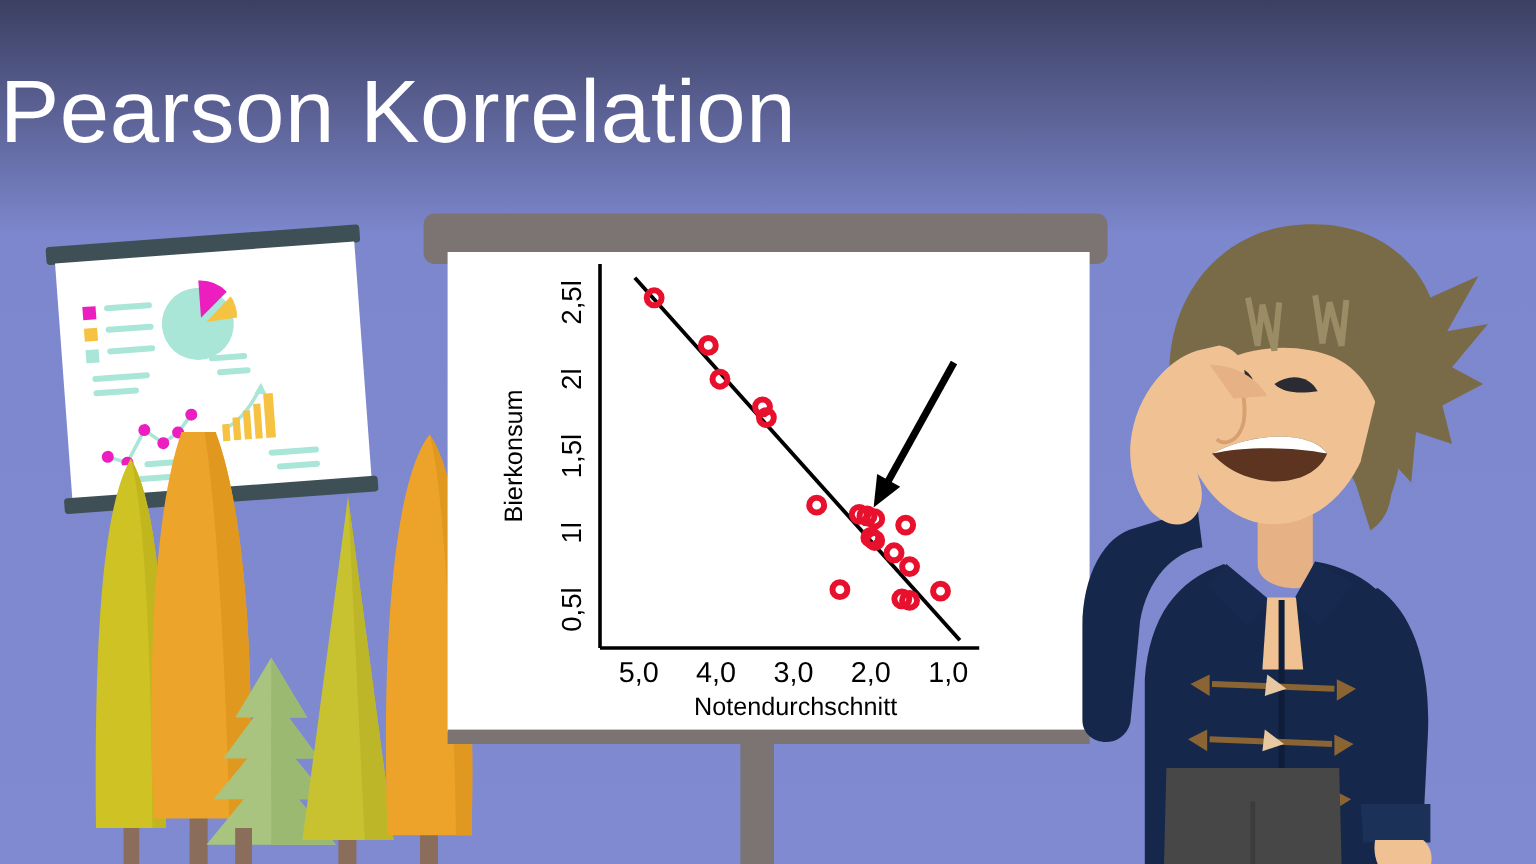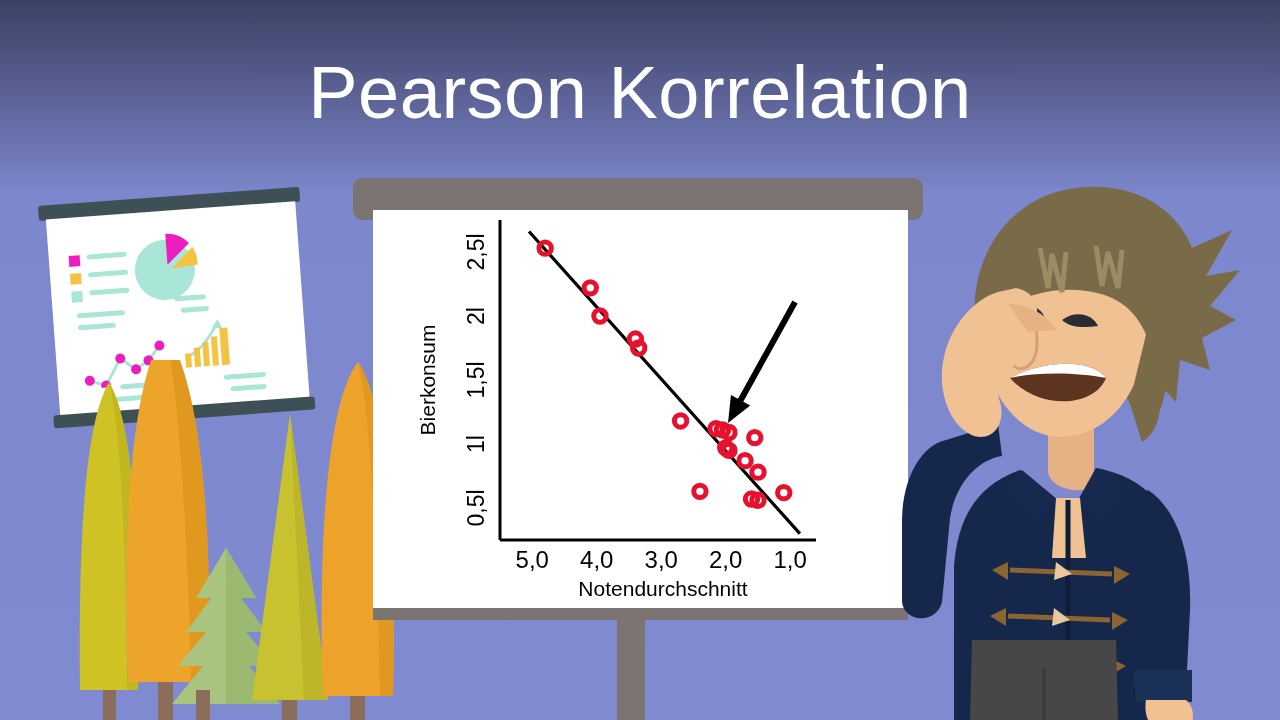--- a/index.html
+++ b/index.html
@@ -12,21 +12,21 @@
         #3b4063 0px,
         #5a6092 90px,
         #7c87cd 195px,
         #7f8ad0 720px);
   }
 
   
   #title {
     position:absolute;
     top:56px; left:0; width:1280px;
-    text-align:center;
+    text-align:left;
     color:#ffffff;
     font-size:74px;
     font-weight:400;
     letter-spacing:0.5px;
     line-height:1.0;
     font-family:"Liberation Sans", sans-serif;
   }
 
   
   #projector {

